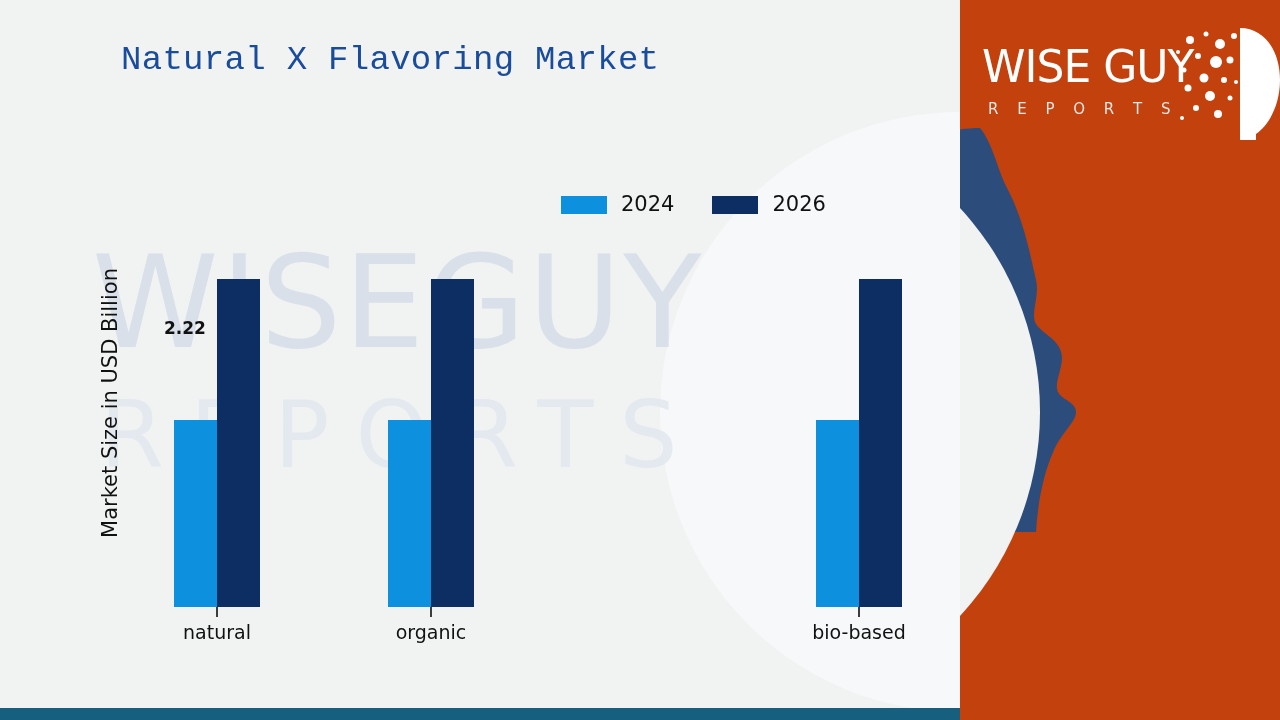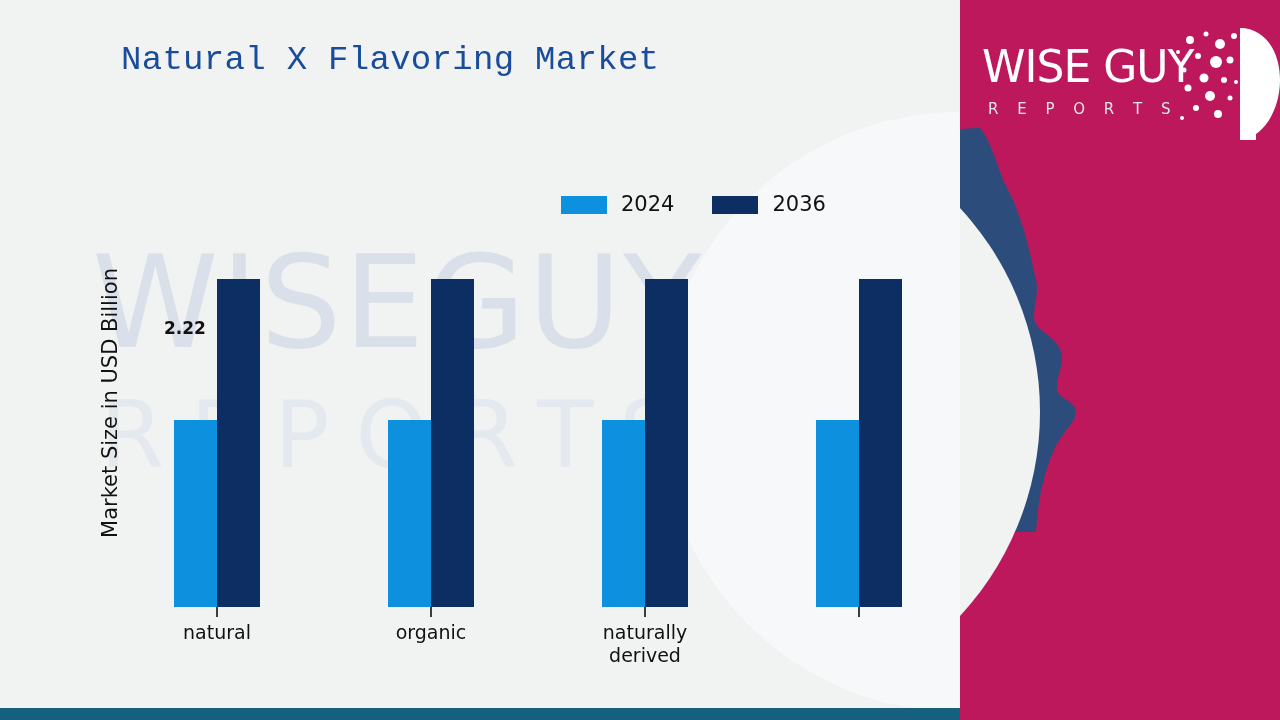--- a/index.html
+++ b/index.html
@@ -7,21 +7,21 @@
     width:1280px;height:720px;overflow:hidden;
     font-family:"DejaVu Sans","Liberation Sans",sans-serif;
     background:#f1f2f2;
     position:relative;
   }
   #canvas{position:absolute;inset:0;width:1280px;height:720px;overflow:hidden;background:#f1f2f2;}
 
   
   .right-panel{
     position:absolute;left:960px;top:0;width:320px;height:720px;
-    background:#be185d;overflow:hidden;
+    background:#c2410c;overflow:hidden;
   }
   
   .white-circle{
     position:absolute;left:-520px;top:112px;width:600px;height:600px;
     border-radius:50%;background:#f1f2f2;
   }
   .head-silhouette{
     position:absolute;left:-130px;top:120px;width:300px;height:420px;
     opacity:1;
   }
@@ -122,54 +122,48 @@
 
   <div class="y-axis-label">Market Size in USD Billion</div>
 
   <div class="legend">
     <div class="legend-item">
       <span class="legend-swatch" style="background:#0d90de"></span>
       <span class="legend-label">2024</span>
     </div>
     <div class="legend-item">
       <span class="legend-swatch" style="background:#0c2e63"></span>
-      <span class="legend-label">2036</span>
+      <span class="legend-label">2026</span>
     </div>
   </div>
 
   <div class="plot" id="plot">
       <div class="group" style="left: 78px; width: 86px;">
         <div class="bar bar-2024" style="height: 186.586px; background: rgb(13, 144, 222);"></div>
         <div class="bar bar-2032" style="height: 327.786px; background: rgb(12, 46, 99);"></div>
         <div class="tick"></div>
         <div class="cat-label">
           <div>natural</div>
         </div>
       </div>
       <div class="group" style="left: 292px; width: 86px;">
         <div class="bar bar-2024" style="height: 186.586px; background: rgb(13, 144, 222);"></div>
         <div class="bar bar-2032" style="height: 327.786px; background: rgb(12, 46, 99);"></div>
         <div class="tick"></div>
         <div class="cat-label">
           <div>organic</div>
         </div>
       </div>
-      <div class="group" style="left: 506px; width: 86px;">
+      <div class="group" style="left: 720px; width: 86px;">
         <div class="bar bar-2024" style="height: 186.586px; background: rgb(13, 144, 222);"></div>
         <div class="bar bar-2032" style="height: 327.786px; background: rgb(12, 46, 99);"></div>
         <div class="tick"></div>
         <div class="cat-label">
-          <div>naturally</div>
-          <div>derived</div>
+          <div>bio-based</div>
         </div>
-      </div>
-      <div class="group" style="left: 720px; width: 86px;">
-        <div class="bar bar-2024" style="height: 186.586px; background: rgb(13, 144, 222);"></div>
-        <div class="bar bar-2032" style="height: 327.786px; background: rgb(12, 46, 99);"></div>
-        <div class="tick"></div>
       </div>
       <div class="bar-label" style="left: 68px; top: 140.414px; margin-top: 28px;">2.22</div>
     </div>
 
   <div class="teal-strip"></div>
 
   <div class="right-panel">
     <svg class="head-silhouette" viewBox="0 0 300 420">
       <path d="M150 8 C 62 8 4 92 4 196 C 4 268 34 318 64 352 C 86 376 96 392 98 412 L 206 412
                C 208 380 214 352 224 330 C 232 312 246 302 246 292 C 246 282 232 280 228 272

